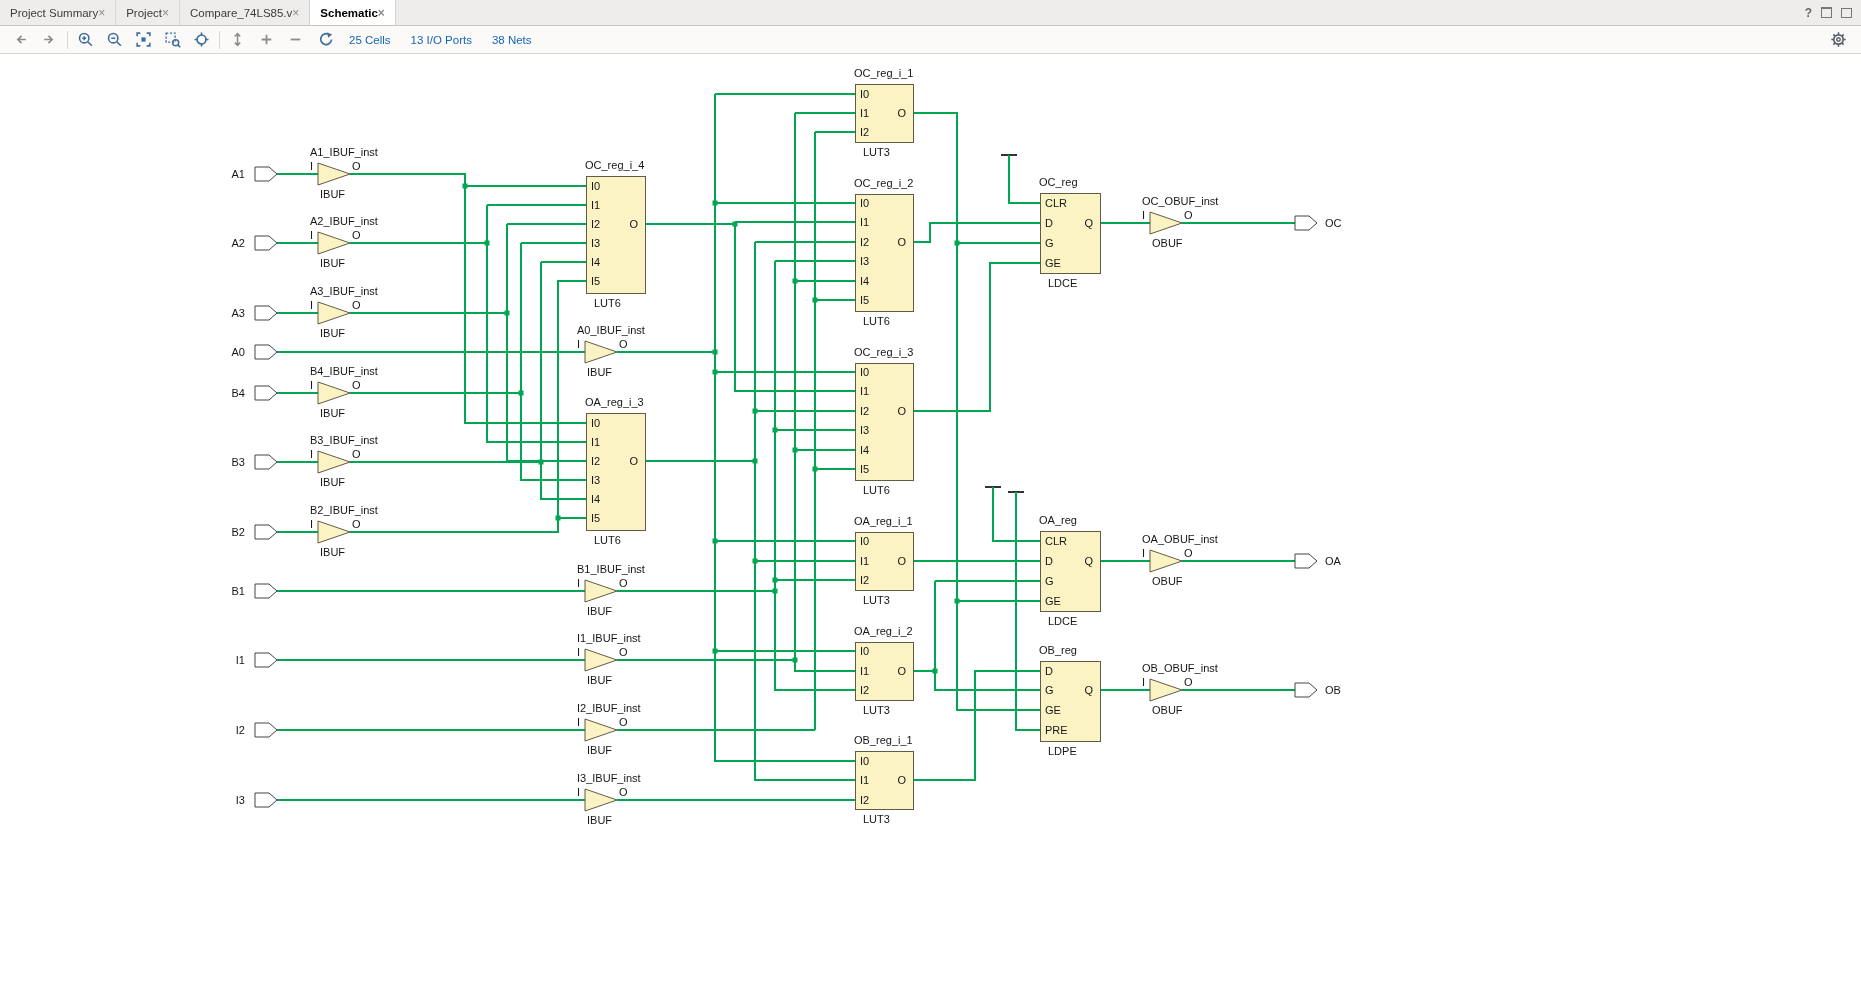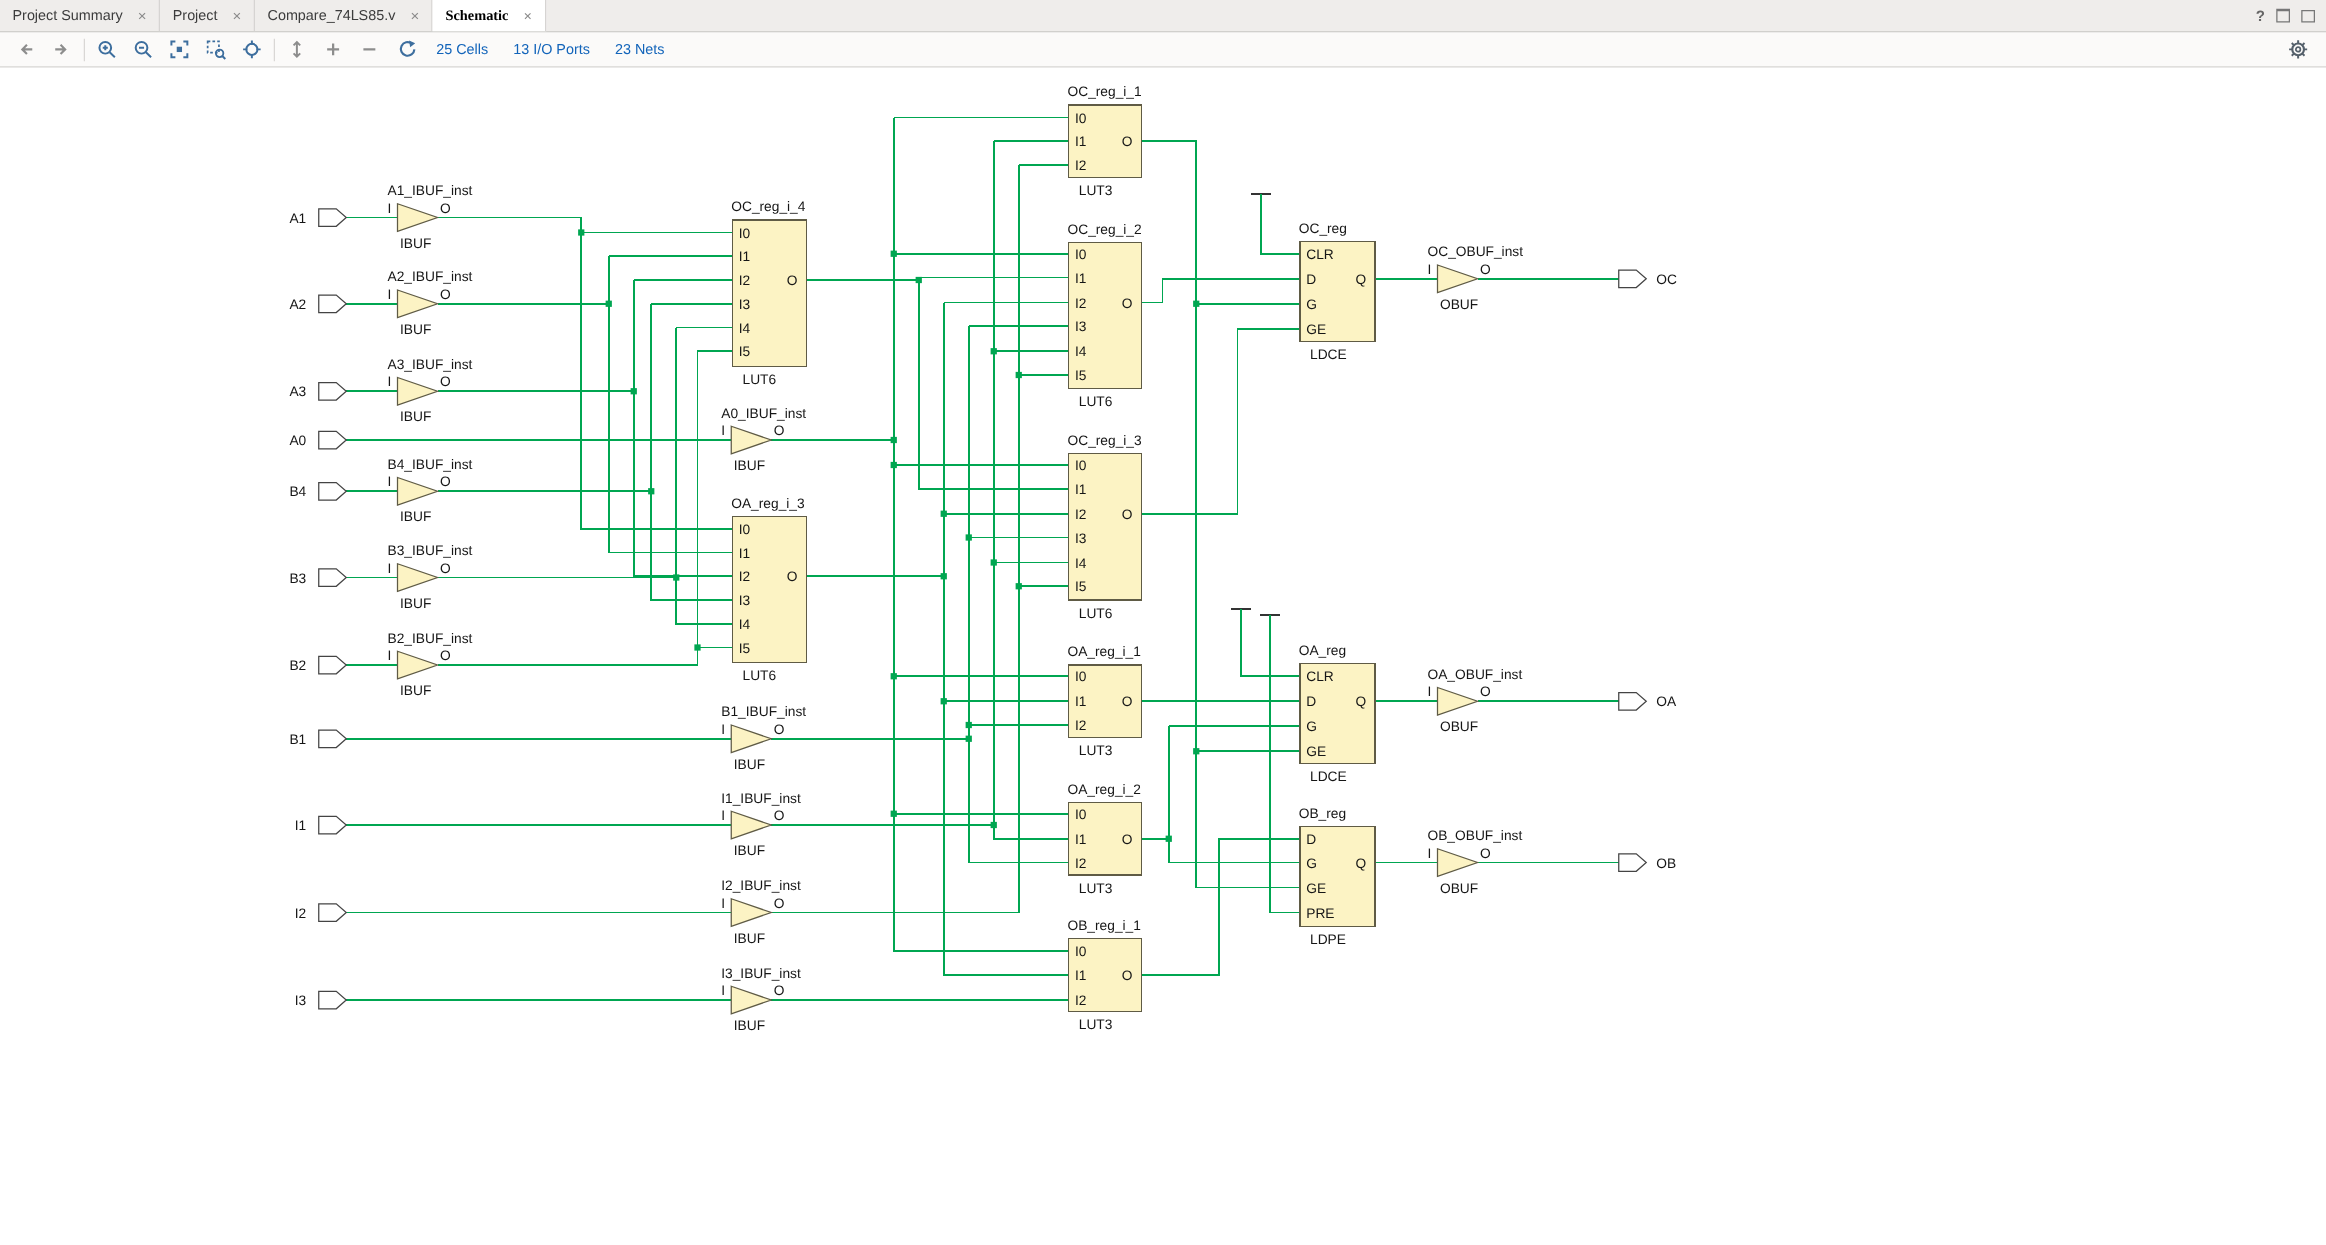--- a/index.html
+++ b/index.html
@@ -2,23 +2,23 @@
 <html><head>
 <meta charset="utf-8">
 <style>
   html,body{margin:0;padding:0;background:#fff;}
   body{font-family:"Liberation Sans",sans-serif;-webkit-font-smoothing:antialiased;}
   .app{position:relative;width:1861px;height:996px;overflow:hidden;background:#fff;}
 
   
   .tabbar{position:absolute;top:0;left:0;width:1861px;height:25px;background:#efedeb;
           border-bottom:1px solid #c8c6c4;display:flex;align-items:stretch;font-size:11.5px;color:#3c3c3c;z-index:5;}
-  .tab{display:flex;align-items:center;gap:12px;padding:0 10px;border-right:1px solid #d6d4d2;cursor:default;white-space:nowrap;}
+  .tab{display:flex;align-items:center;gap:0;padding:0 10px;border-right:1px solid #d6d4d2;cursor:default;white-space:nowrap;}
   .tab .close{color:#8a8a8a;font-size:12px;line-height:1;}
-  .tab.active{background:#ffffff;font-weight:bold;color:#000;font-family:Liberation Serif, serif;}
+  .tab.active{background:#ffffff;font-weight:bold;color:#000;}
   .tabbar-right{margin-left:auto;display:flex;align-items:center;gap:9px;padding-right:9px;color:#666;}
   .help-glyph{font-size:12px;font-weight:bold;color:#666;}
   .winbox{display:inline-block;width:9px;height:8px;border:1px solid #777;}
   .winbox.f{border-top-width:2px;}
 
   
   .toolbar{position:absolute;top:26px;left:0;width:1861px;height:28px;background:#fbfaf9;
            border-bottom:1px solid #d8d6d4;display:flex;align-items:center;padding-left:6px;box-sizing:border-box;z-index:5;}
   .tbtn{width:29px;height:24px;background:none;border:none;padding:0;display:flex;align-items:center;justify-content:center;cursor:pointer;}
   .tbtn svg{display:block;}
@@ -574,21 +574,21 @@
         </svg>
     </button>
     <button class="tbtn">
       <svg width="17" height="17" viewBox="0 0 16 16">
         <path d="M12.6 3.6 A5.1 5.1 0 1 0 14.6 8" stroke="#3d6e9e" stroke-width="1.6" fill="none"></path>
         <polygon points="10.6,1.4 15.2,3.4 11.4,6.4" fill="#3d6e9e"></polygon>
         </svg>
     </button>
     <span class="link">25 Cells</span>
     <span class="link">13 I/O Ports</span>
-    <span class="link">23 Nets</span>
+    <span class="link">38 Nets</span>
     <div class="gear-wrap">
       <button class="tbtn">
         <svg width="17" height="17" viewBox="0 0 16 16">
           <circle cx="8" cy="8" r="4.4" stroke="#55606b" stroke-width="1.6" fill="none"></circle>
           <circle cx="8" cy="8" r="1.7" stroke="#55606b" stroke-width="1.3" fill="none"></circle>
           <path d="M12.6 8 H14.8 M8 12.6 V14.8 M1.2 8 H3.4 M8 1.2 V3.4 M11.2 11.2 L12.8 12.8 M3.2 12.8 L4.8 11.2 M3.2 3.2 L4.8 4.8 M11.2 4.8 L12.8 3.2" stroke="#55606b" stroke-width="1.5"></path>
           </svg>
       </button>
     </div>
   </div>

